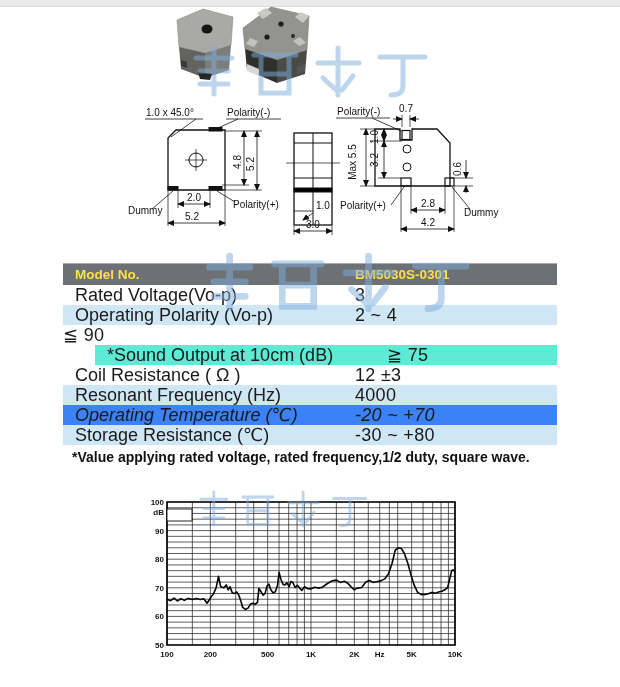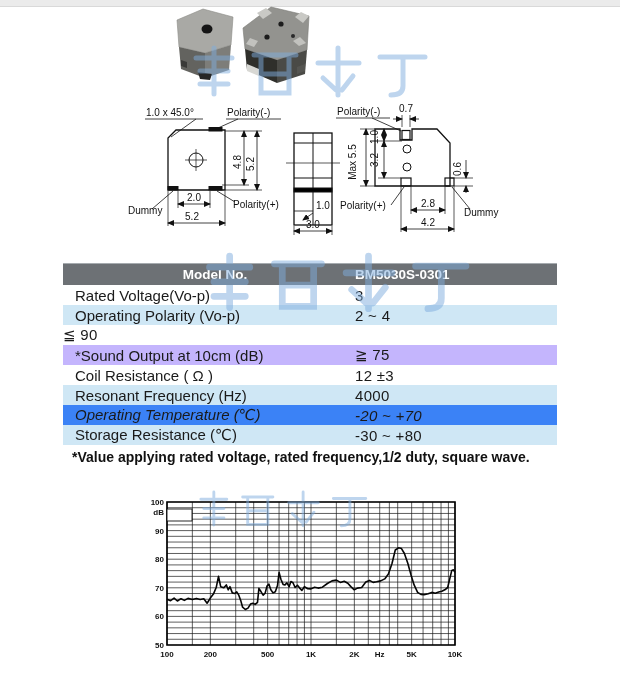--- a/index.html
+++ b/index.html
@@ -4,23 +4,23 @@
 <style>
   html,body{margin:0;padding:0;}
   body{
     width:620px;height:687px;position:relative;background:#ffffff;overflow:hidden;
     font-family:"Liberation Sans","DejaVu Sans",sans-serif;color:#111;
   }
   .abs{position:absolute;}
   #top-strip{left:0;top:0;width:620px;height:6px;background:#ebebeb;border-bottom:1px solid #d9d9d9;}
   
   #spec-table{left:63px;top:263px;width:494px;}
-  .tbl-header{display:flex;align-items:center;height:21px;color:#ffffff;font-weight:bold;font-size:13.5px;border-top:1px solid #a6abaf;text-align:center;}
+  .tbl-header{display:flex;align-items:center;height:21px;color:#fde047;font-weight:bold;font-size:13.5px;border-top:1px solid #a6abaf;}
   .tbl-header .c1{padding-left:12px;width:280px;}
-  .spec-row{display:flex;align-items:center;height:20px;font-size:15px;color:#1a1a1a;}
+  .spec-row{display:flex;align-items:center;height:20px;font-size:18px;color:#1a1a1a;}
   .spec-label{padding-left:12px;width:280px;}
   .spec-value{letter-spacing:.3px;}
   #footnote{left:72px;top:449px;font-size:14px;font-weight:600;color:#111;}
   
   text{font-family:"Liberation Sans","DejaVu Sans",sans-serif;fill:#111;}
   .dimtxt{font-size:10px;}
   .lbltxt{font-size:10px;}
   .axis-y{font-size:8px;font-weight:bold;}
   .axis-x{font-size:8px;font-weight:bold;}
   #watermark-layer{left:0;top:0;width:620px;height:687px;pointer-events:none;}
@@ -181,21 +181,21 @@
         <div class="spec-label">Rated Voltage(Vo-p)</div>
         <div class="spec-value">3</div>
       </div>
       <div class="spec-row" style="background: rgb(207, 231, 245);">
         <div class="spec-label">Operating Polarity (Vo-p)</div>
         <div class="spec-value">2 ~ 4</div>
       </div>
       <div class="spec-row" style="background: rgb(255, 255, 255);">
         <div class="spec-value">≦ 90</div>
       </div>
-      <div class="spec-row" style="background: #c4b5fd;">
+      <div class="spec-row" style="background: #5eead4; margin-left: 32px;">
         <div class="spec-label">*Sound Output at 10cm (dB)</div>
         <div class="spec-value">≧ 75</div>
       </div>
       <div class="spec-row" style="background: rgb(255, 255, 255);">
         <div class="spec-label">Coil Resistance ( Ω )</div>
         <div class="spec-value">12 ±3</div>
       </div>
       <div class="spec-row" style="background: rgb(207, 231, 245);">
         <div class="spec-label">Resonant Frequency (Hz)</div>
         <div class="spec-value">4000</div>

